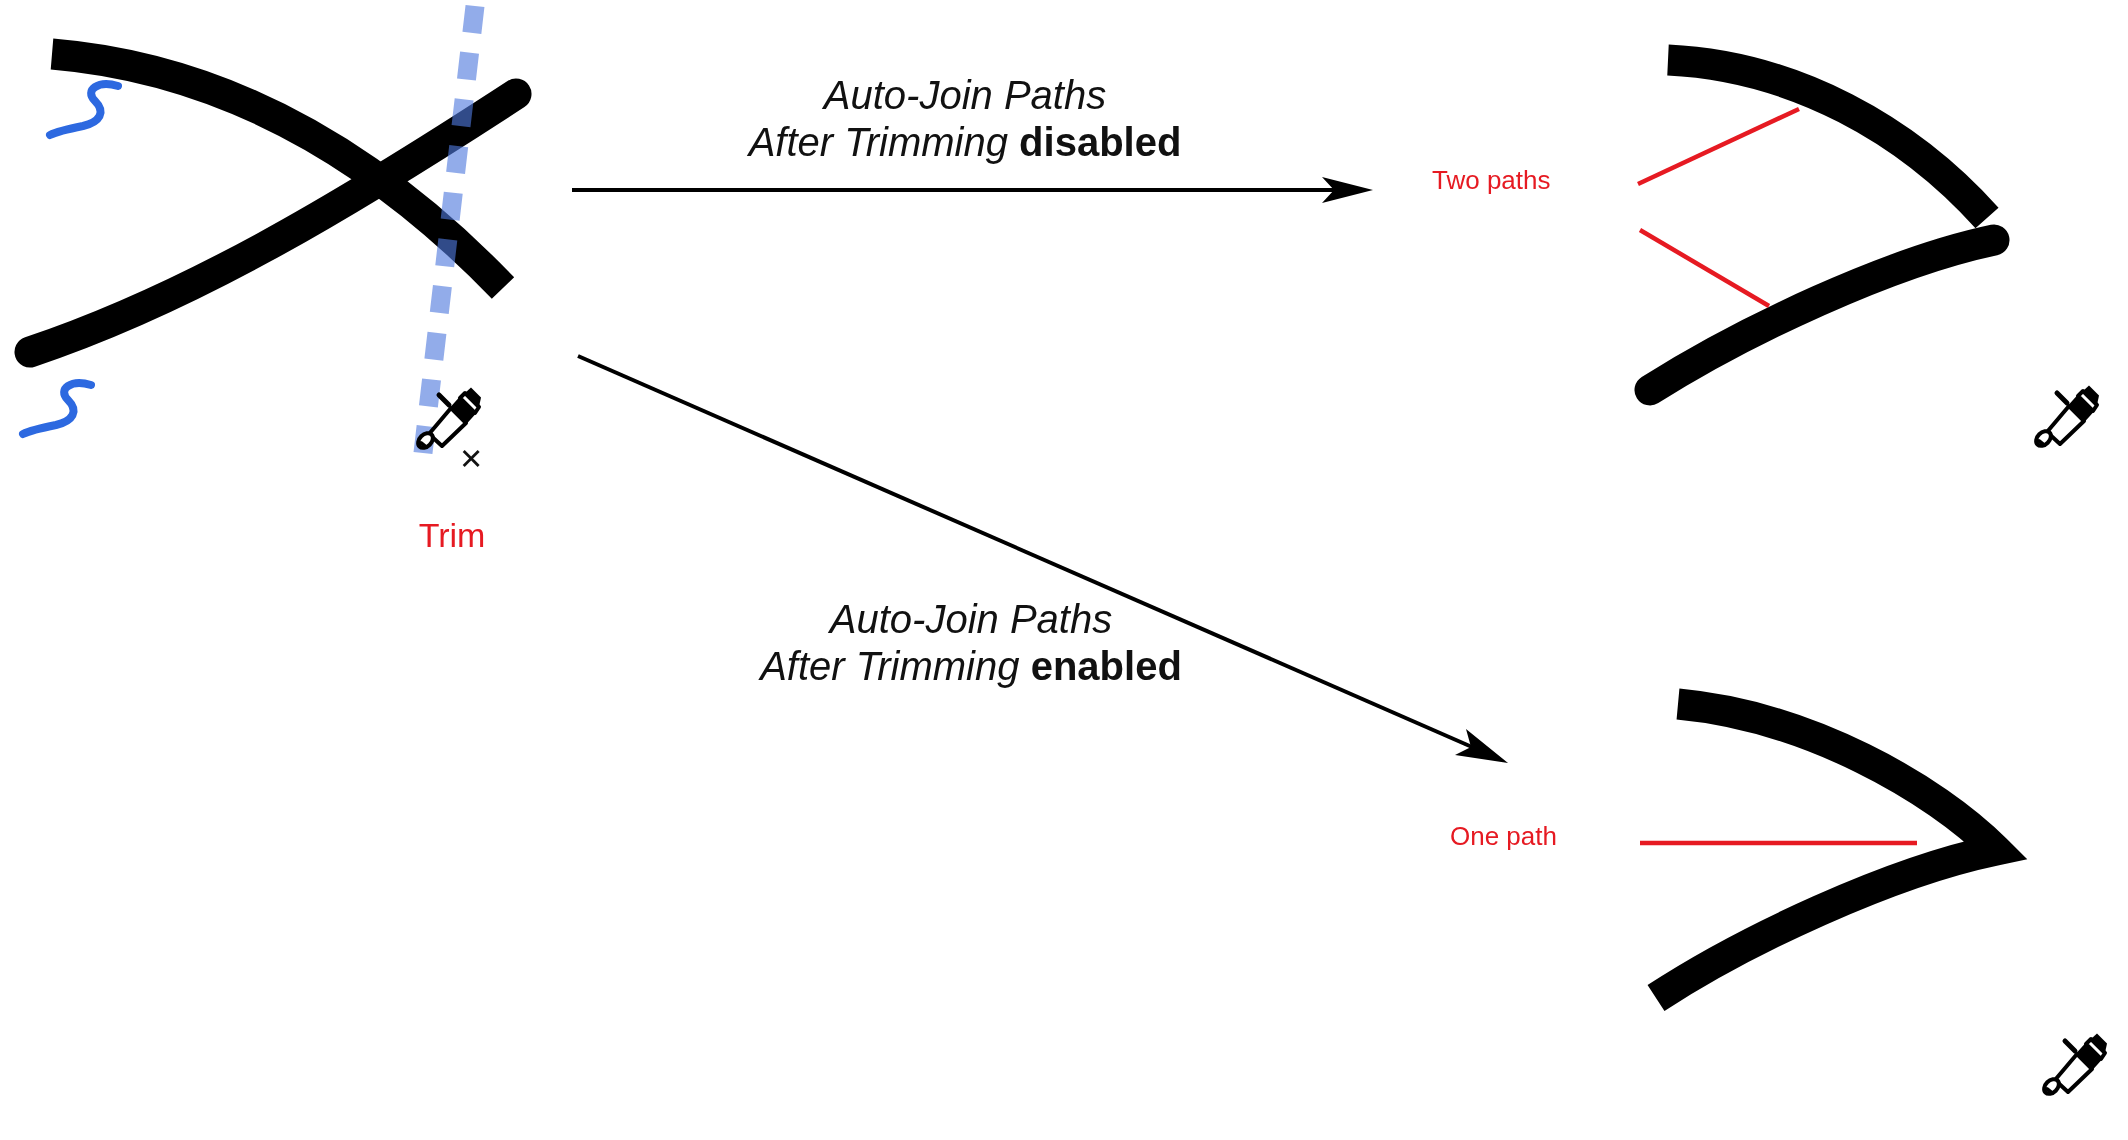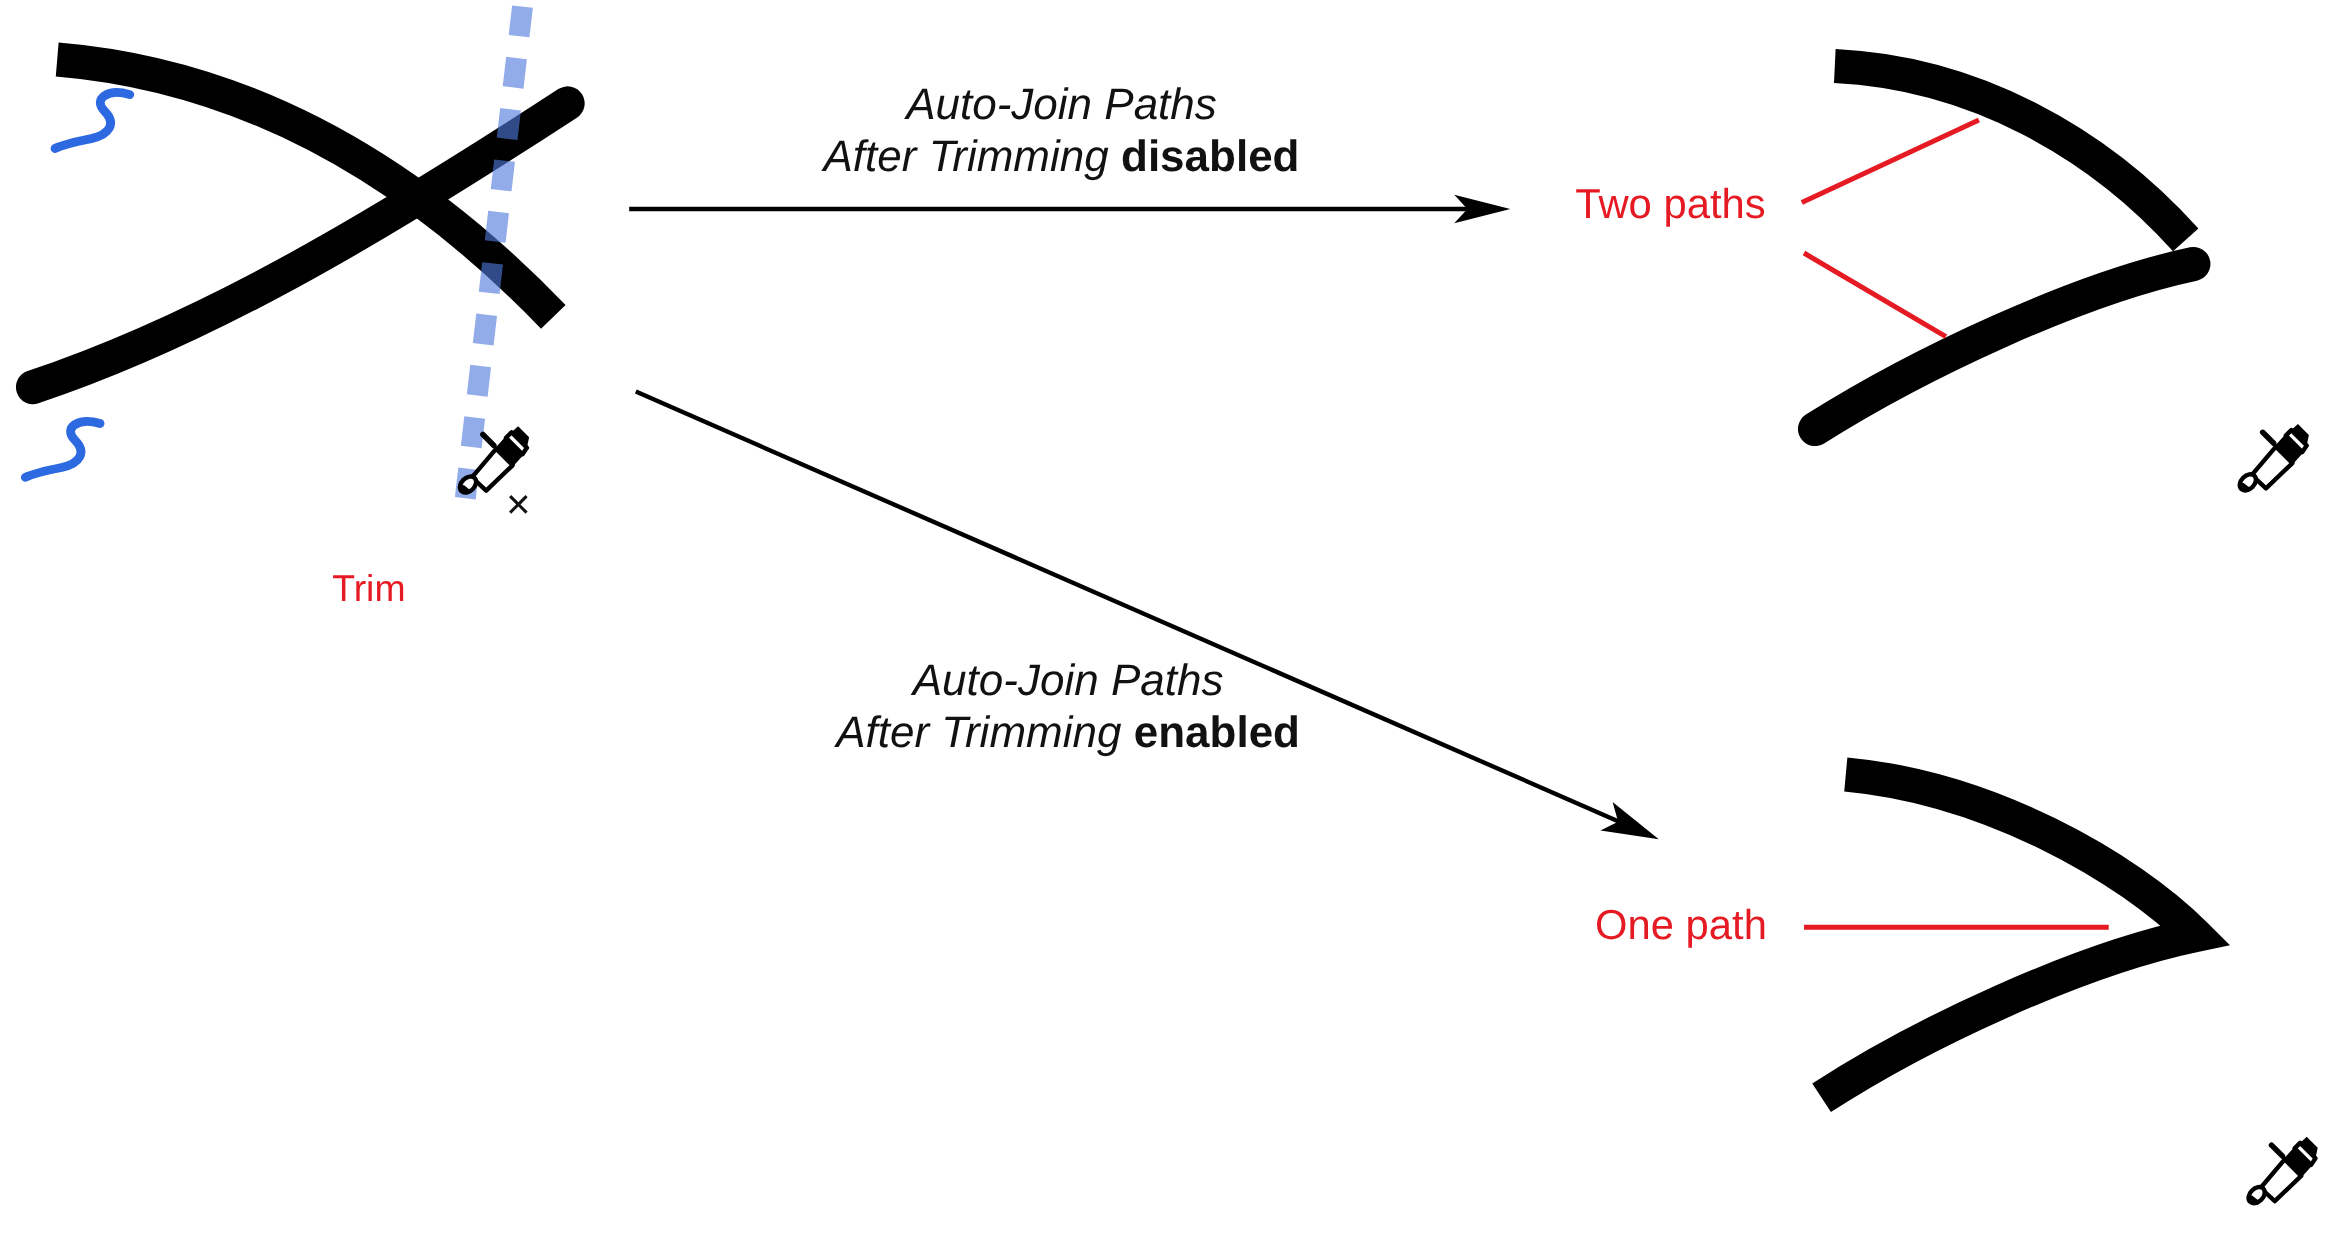--- a/index.html
+++ b/index.html
@@ -38,23 +38,23 @@
   .mi-band{fill:#000000;stroke:#000000;stroke-width:2;stroke-linejoin:round;}
   .mi-cap{fill:#000000;}
   .mi-tick{fill:none;stroke:#000000;stroke-width:5;stroke-linecap:round;}
   .mi-dot{fill:none;stroke:#000000;stroke-width:4;stroke-linecap:round;}
 
   
   .case-label{position:absolute;width:520px;text-align:center;color:var(--text-black);
               font-size:40px;line-height:47px;font-style:italic;}
   .case-label .bold-part{font-style:normal;font-weight:700;margin-left:.28em;margin-top:48px;}
   .lbl-line{white-space:nowrap;}
-  .trim-label{position:absolute;left:302px;top:512px;width:300px;
+  .trim-label{position:absolute;left:302px;top:512px;width:300px;text-align:center;
               color:var(--accent-red);font-size:34px;line-height:47px;}
-  .red-label{position:absolute;color:var(--accent-red);font-size:38px;line-height:1;white-space:nowrap;text-align:center;}
+  .red-label{position:absolute;color:var(--accent-red);font-size:26px;line-height:1;white-space:nowrap;text-align:center;}
   .cursor-x{position:absolute;left:459px;top:445px;color:var(--text-black);
             font-family:"DejaVu Sans",sans-serif;font-size:29px;font-weight:700;line-height:1;}
 </style>
 </head>
 <body>
 
 <div class="stage">
 
   <svg class="canvas" width="2128" height="1140" viewBox="0 0 2128 1140">
     <defs>

